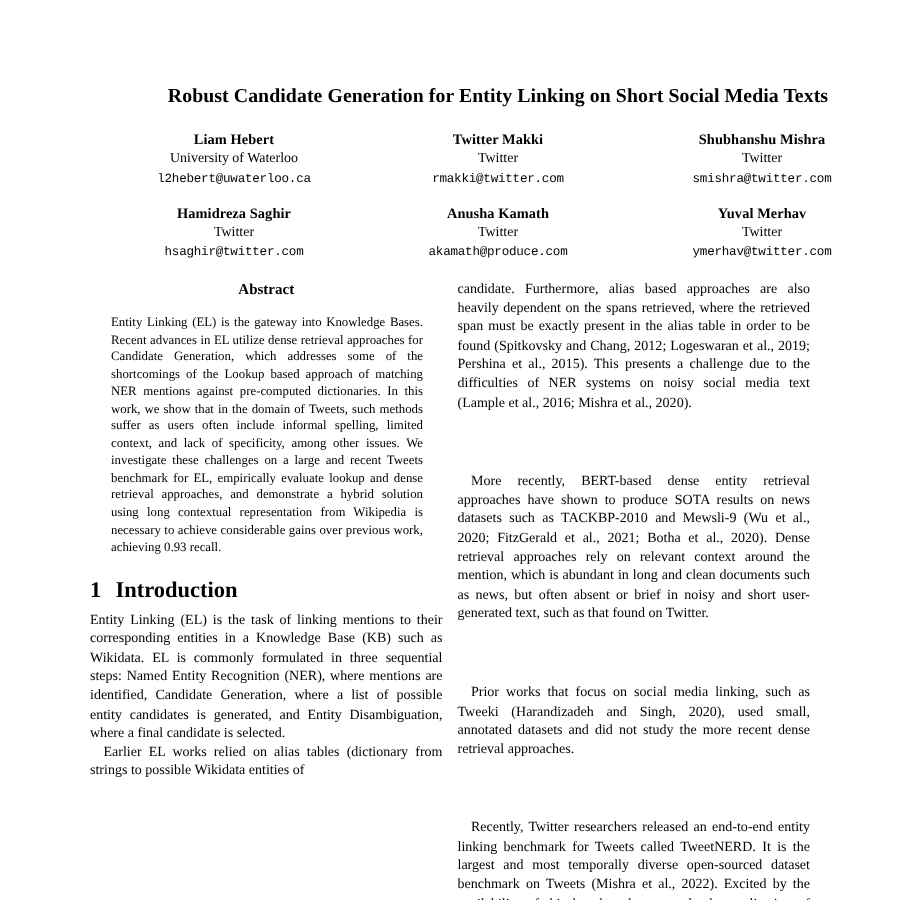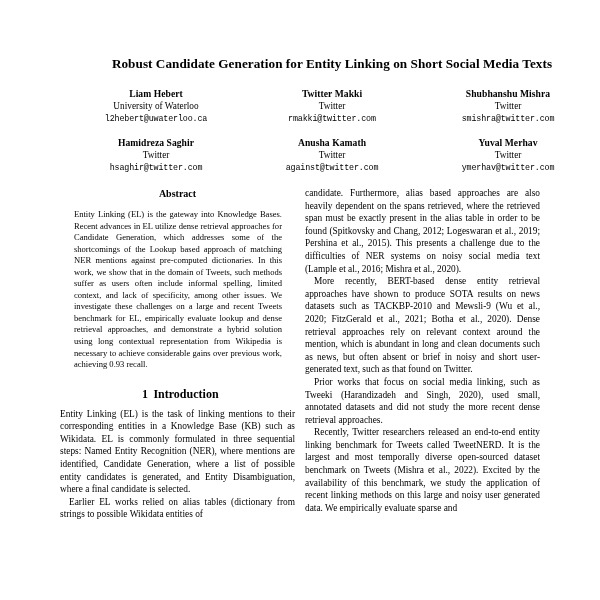--- a/index.html
+++ b/index.html
@@ -102,44 +102,44 @@
     font-size: 8.55px;
     line-height: 11.55px;
     text-align: justify;
     text-justify: inter-word;
     hyphens: manual;
   }
 
   
   .section-heading {
     margin: 16px 0 7px 0;
-    font-size: 12px;
+    font-size: 15px;
     font-weight: bold;
     line-height: 14px;
-    text-align: center;
   }
   .section-heading .sec-num {
     display: inline-block;
     width: 17px;
   }
 
   
   .body-par {
     margin: 0;
     font-size: 9.35px;
     line-height: 12.6px;
     text-align: justify;
     text-justify: inter-word;
     hyphens: manual;
   }
   .body-par + .body-par {
     text-indent: 9px;
   }
   .col-right .body-par + .body-par {
     text-indent: 9px;
+    margin-top: 40px;
   }
 </style>
 </head>
 <body>
 
 <div class="page">
 
   <div class="title-block">
     <h1 class="paper-title">Robust Candidate Generation for Entity Linking on Short Social Media Texts</h1>
   </div>
@@ -166,21 +166,21 @@
 
     <div class="author-row">
       <div class="author">
         <span class="author-name">Hamidreza Saghir</span>
         <span class="author-affil">Twitter</span>
         <span class="author-email">hsaghir@twitter.com</span>
       </div>
       <div class="author">
         <span class="author-name">Anusha Kamath</span>
         <span class="author-affil">Twitter</span>
-        <span class="author-email">against@twitter.com</span>
+        <span class="author-email">akamath@produce.com</span>
       </div>
       <div class="author">
         <span class="author-name">Yuval Merhav</span>
         <span class="author-affil">Twitter</span>
         <span class="author-email">ymerhav@twitter.com</span>
       </div>
     </div>
 
   </div>
 

